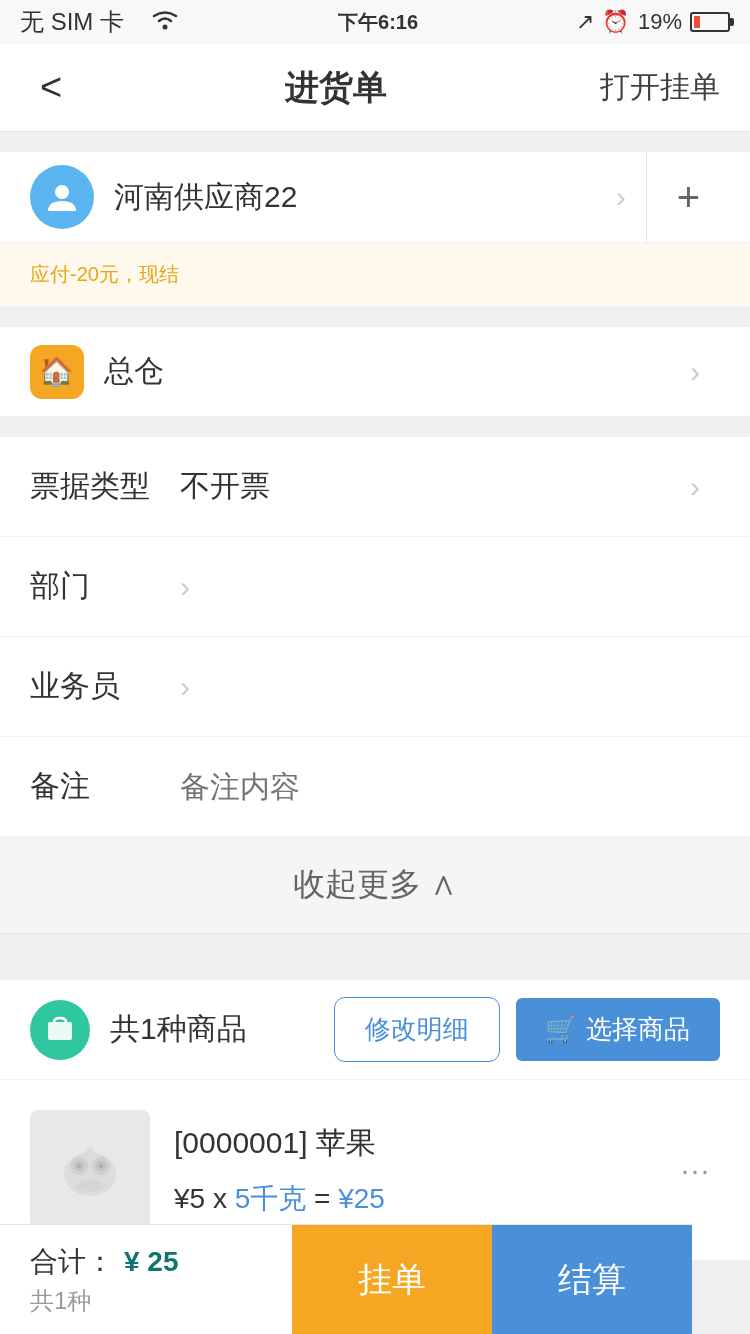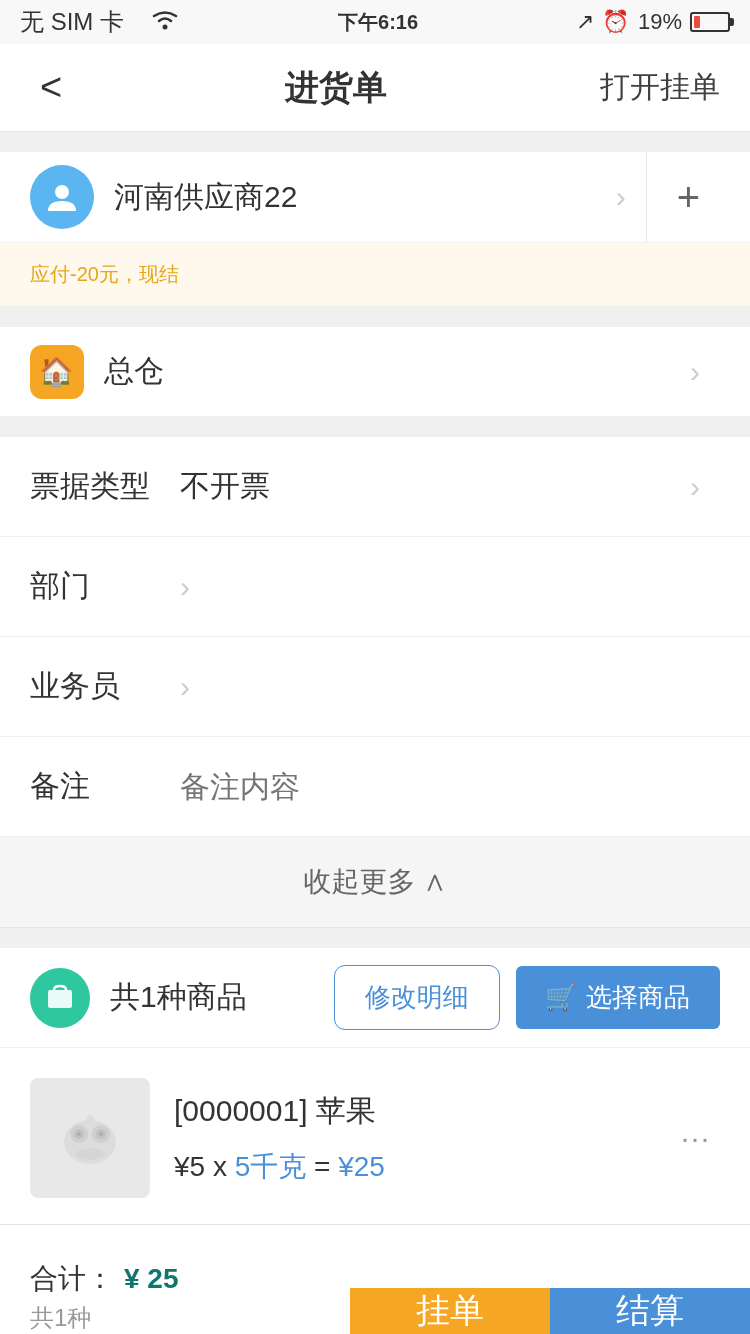--- a/index.html
+++ b/index.html
@@ -202,34 +202,35 @@
       border: none;
       outline: none;
       background: transparent;
     }
 
     
     .collapse-toggle {
       background: #f5f5f5;
       text-align: center;
       padding: 26px 22px;
-      font-size: 28px;
+      font-size: 32px;
       color: #666;
       cursor: pointer;
       border-bottom: 1px solid #e5e5e5;
     }
 
     
     .product-header {
       background: #fff;
       display: flex;
       align-items: center;
       padding: 0 30px;
       height: 100px;
       border-bottom: 1px solid #f0f0f0;
+      margin-top: 26px;
     }
     .product-icon {
       width: 60px;
       height: 60px;
       border-radius: 50%;
       background: #2ec7a0;
       display: flex;
       align-items: center;
       justify-content: center;
       margin-right: 20px;
@@ -308,26 +309,25 @@
       color: #999;
       font-size: 30px;
       padding: 10px;
       cursor: pointer;
     }
 
     
     .footer {
       position: fixed;
       bottom: 0;
-      width: 750px;
+      width: 692px;
       height: 110px;
       display: flex;
       background: #fff;
       border-top: 1px solid #e5e5e5;
-      align-items: flex-end;
     }
     .footer-total {
       flex: 1;
       display: flex;
       flex-direction: column;
       justify-content: center;
       padding: 0 30px;
     }
     .footer-total-row {
       display: flex;

